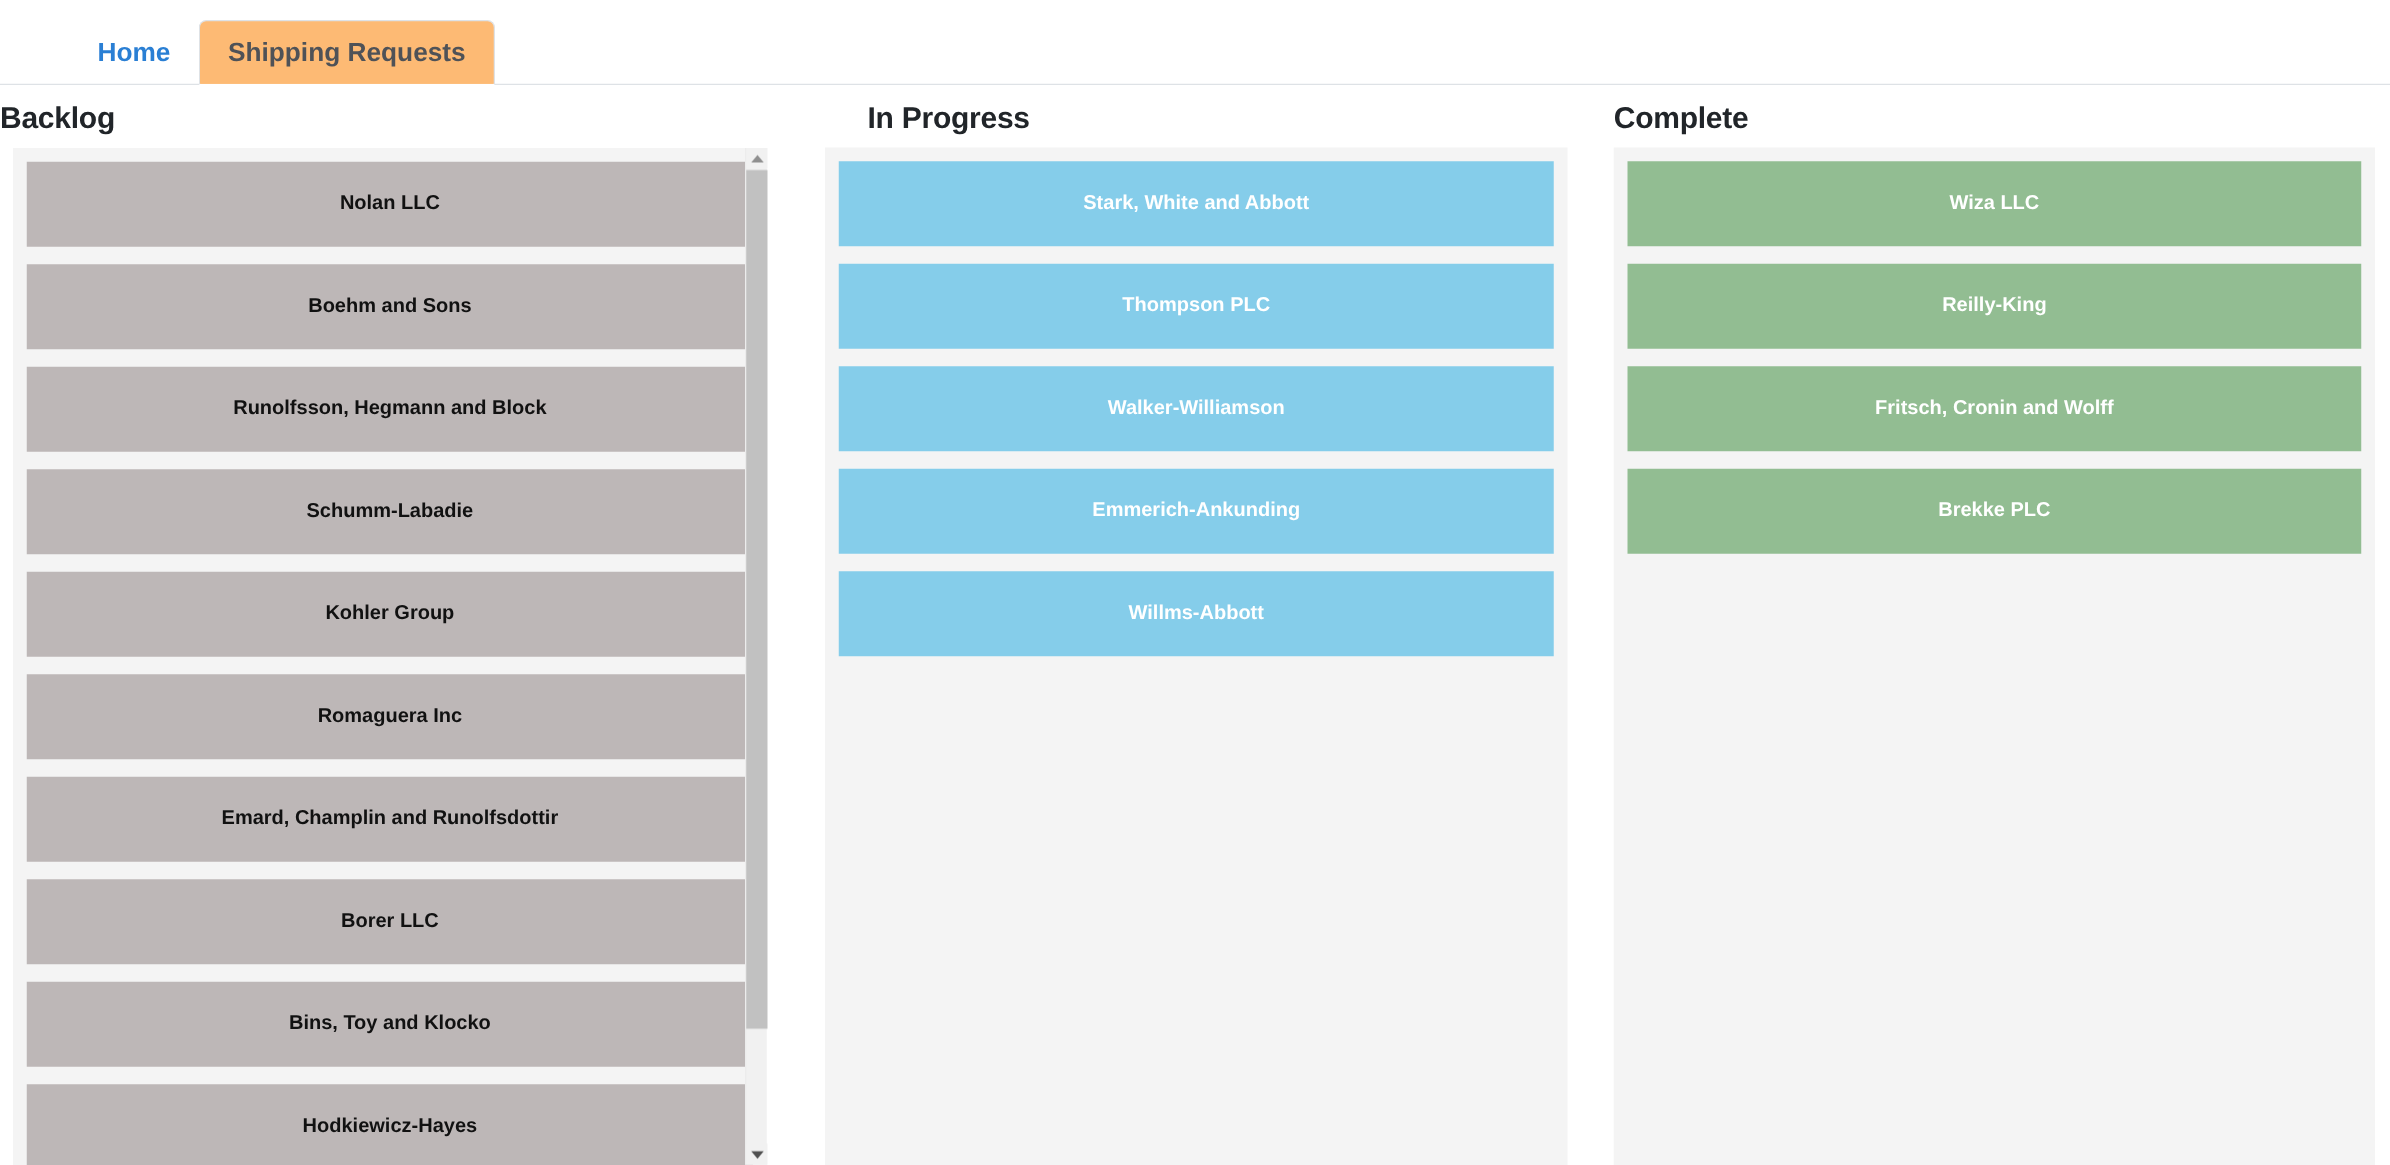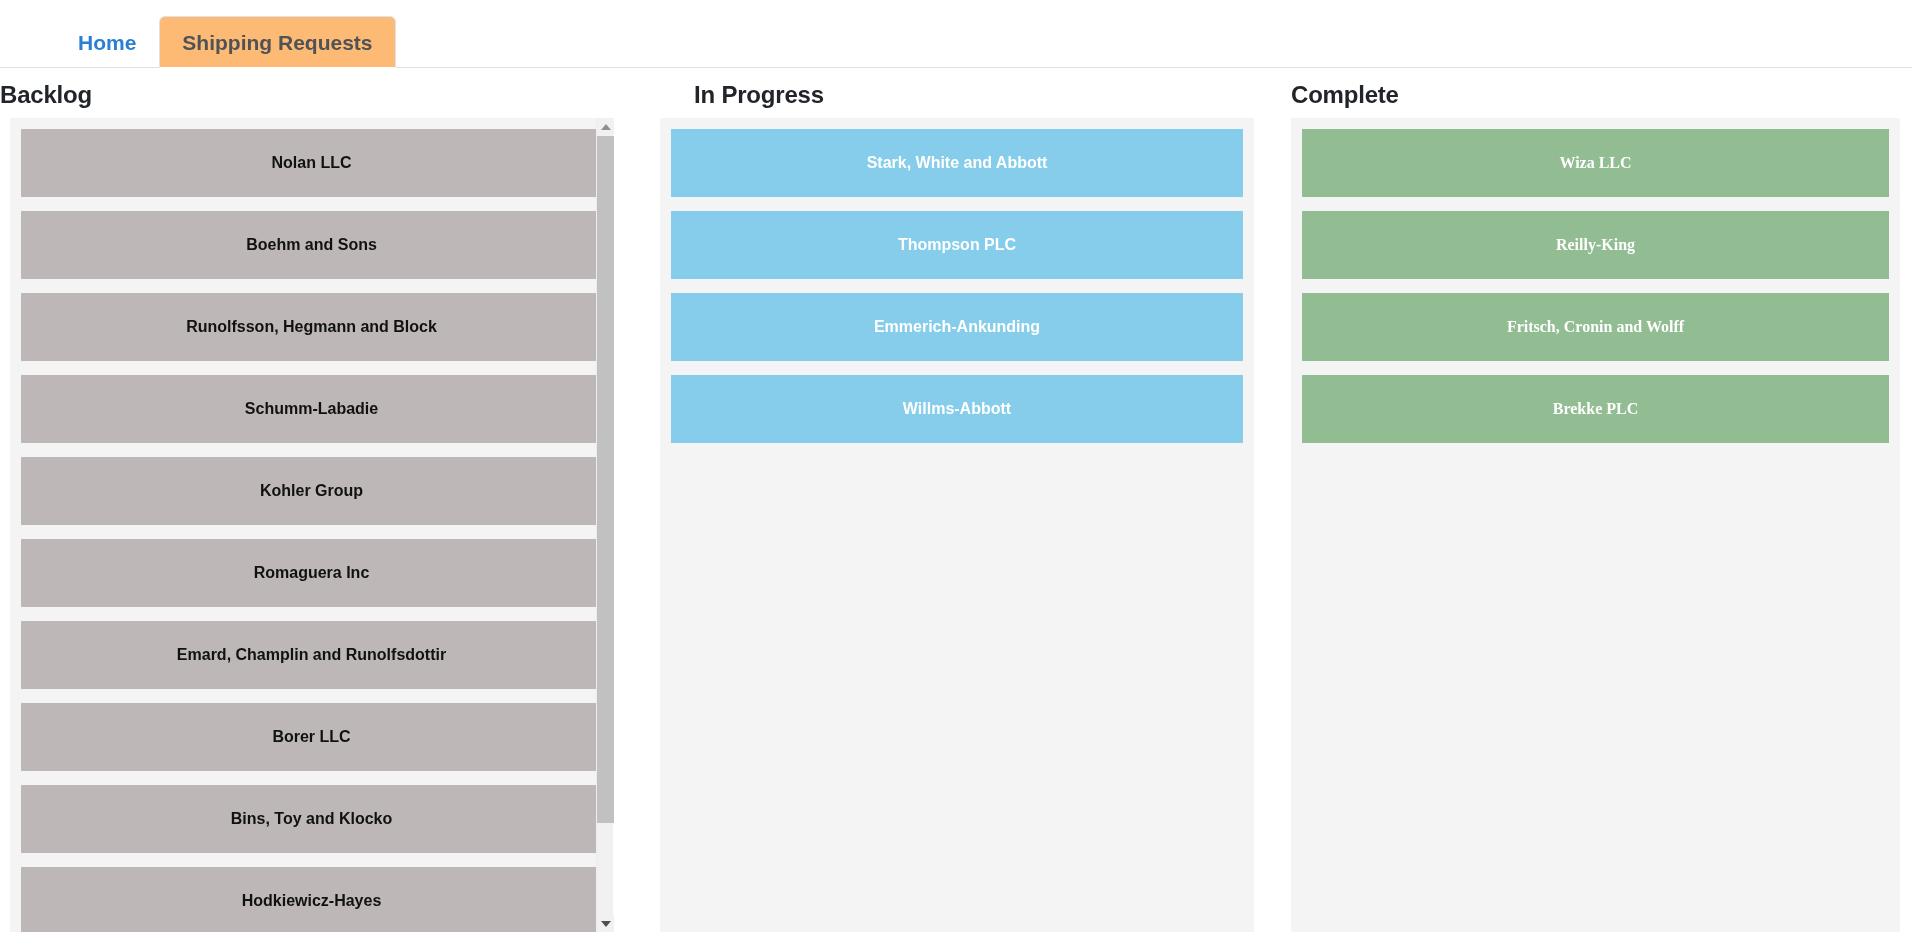--- a/index.html
+++ b/index.html
@@ -80,21 +80,21 @@
     padding: 11px 11px 0 11px;
     overflow: hidden;
   }
   .col-backlog .col-body {
     left: 10px;
     right: 0px;
     overflow-y: scroll;
     scrollbar-width: auto;
   }
   .col-progress .col-body { left: 10px; right: 0px; }
-  .col-complete .col-body { left: 0px; right: 12px; font-family: Liberation Serif, serif; }
+  .col-complete .col-body { left: 0px; right: 12px; }
 
   
   .col-backlog .col-body::-webkit-scrollbar {
     width: 17px;
     background: #f1f1f1;
   }
   .col-backlog .col-body::-webkit-scrollbar-thumb {
     background: #c1c1c1;
   }
   .col-backlog .col-body::-webkit-scrollbar-button:single-button {
@@ -187,20 +187,21 @@
         <div class="sb-arrow"></div>
       </div>
     </div>
   </div>
 
   <div class="column col-progress">
     <div class="col-title">In Progress</div>
     <div class="col-body" id="body-1">
         <div class="card card-progress">Stark, White and Abbott</div>
         <div class="card card-progress">Thompson PLC</div>
+        <div class="card card-progress">Walker-Williamson</div>
         <div class="card card-progress">Emmerich-Ankunding</div>
         <div class="card card-progress">Willms-Abbott</div>
       </div>
   </div>
 
   <div class="column col-complete">
     <div class="col-title">Complete</div>
     <div class="col-body" id="body-2">
         <div class="card card-complete">Wiza LLC</div>
         <div class="card card-complete">Reilly-King</div>

